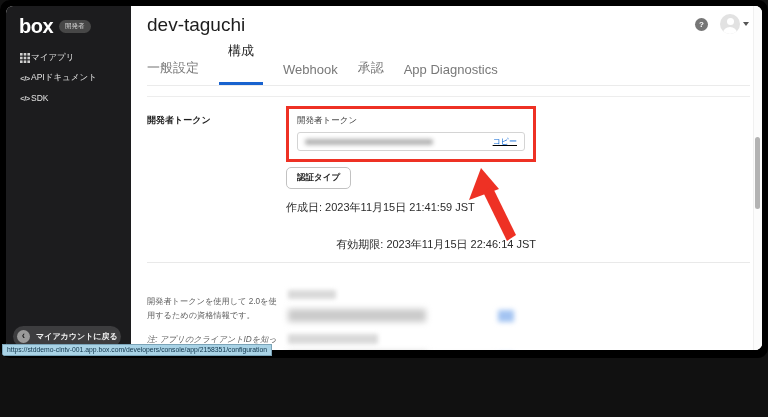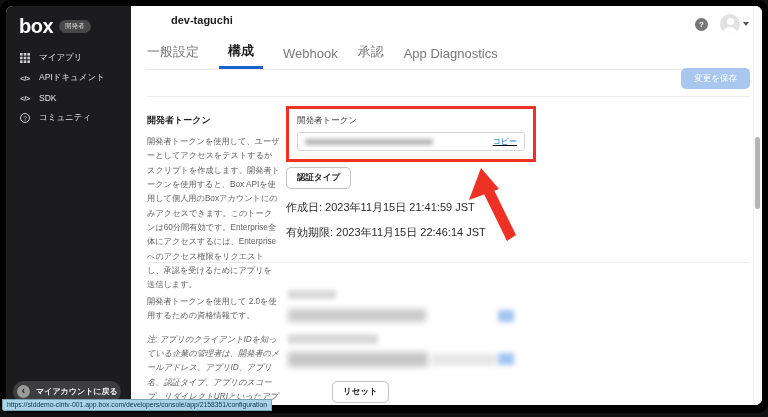--- a/index.html
+++ b/index.html
@@ -1,44 +1,44 @@
 <!DOCTYPE html>
 <html><head>
 <meta charset="utf-8">
 <style>
   * { margin:0; padding:0; box-sizing:border-box; }
   html,body { width:768px; height:417px; background:#111; font-family:"Liberation Sans","DejaVu Sans",sans-serif; }
-  #screen { position:relative; width:768px; height:413px; background:#000; border-radius:10px; overflow:hidden; }
+  #screen { position:relative; width:768px; height:358px; background:#000; border-radius:10px; overflow:hidden; }
   .window { position:absolute; top:6px; left:6px; right:6px; bottom:8px; border-radius:7px; overflow:hidden; background:#fff; }
 
   
   .sidebar { position:absolute; left:0; top:0; bottom:0; width:125px; background:#1c1c1e; }
   .logo-row { position:absolute; top:10px; left:13px; display:flex; align-items:center; gap:6px; }
   .box-logo { color:#fff; font-weight:800; font-size:20px; letter-spacing:-0.5px; line-height:1; }
   .dev-badge { background:#474747; color:#ddd; font-size:6.5px; padding:2px 6px; border-radius:8px; white-space:nowrap; }
   .nav { position:absolute; top:42px; left:0; right:0; }
-  .nav-item { height:20px; display:flex; align-items:center; gap:8px; padding-left:13px; font-size:8.5px; color:#e3e3e3; cursor:pointer; }
+  .nav-item { height:20px; display:flex; align-items:center; gap:0; padding-left:13px; font-size:8.5px; color:#e3e3e3; cursor:pointer; }
   .nav-icon { width:12px; display:flex; justify-content:center; align-items:center; color:#cfcfcf; }
   .code-glyph { font-size:7.5px; font-weight:bold; letter-spacing:-0.5px; }
   .q-circle { width:10px; height:10px; border:1px solid #cfcfcf; border-radius:50%; font-size:6.5px; display:flex; align-items:center; justify-content:center; }
   .back-btn { position:absolute; left:7px; bottom:3px; width:108px; height:21px; background:#3d3d3f; border-radius:12px; display:flex; align-items:center; gap:6px; padding-left:4px; font-size:8px; font-weight:bold; color:#f2f2f2; cursor:pointer; }
   .back-circle { width:13px; height:13px; border-radius:50%; background:#9a9a9a; color:#1d1d1d; font-size:10px; line-height:11px; text-align:center; font-weight:bold; }
 
   
   .main { position:absolute; left:125px; top:0; right:0; bottom:0; background:#fff; overflow:hidden; }
-  .page-title { position:absolute; left:16px; top:8px; font-size:11px; font-weight:bold; color:#1d1d1d;margin-left:24px; }
+  .page-title { position:absolute; left:16px; top:8px; font-size:19px; font-weight:normal; color:#1d1d1d; }
   .help-icon { position:absolute; right:54px; top:12px; width:13px; height:13px; border-radius:50%; background:#767676; color:#fff; font-size:8px; font-weight:bold; display:flex; align-items:center; justify-content:center; cursor:pointer; }
   .avatar { position:absolute; right:22px; top:8px; width:20px; height:20px; border-radius:50%; background:#e2e2e2; overflow:hidden; cursor:pointer; }
   .avatar .head { position:absolute; left:6.5px; top:4px; width:7px; height:7px; border-radius:50%; background:#fff; }
   .avatar .torso { position:absolute; left:3px; top:12.5px; width:14px; height:12px; border-radius:50%; background:#fff; }
   .avatar-caret { position:absolute; right:13px; top:16px; width:0; height:0; border-left:3px solid transparent; border-right:3px solid transparent; border-top:4px solid #555; cursor:pointer; }
 
   .tabs { position:absolute; left:16px; right:12px; top:36px; display:flex; gap:20px; font-size:13px; color:#787878; border-bottom:1px solid #ebebeb; align-items:flex-end; }
   .tab { padding-bottom:8px; cursor:pointer; white-space:nowrap; }
-  .tab--active { color:#1d1d1d; font-weight:bold; border-bottom:3px solid #1963cf; padding:0 9px 6px; }
+  .tab--active { color:#1d1d1d; font-weight:normal; border-bottom:3px solid #1963cf; padding:0 9px 22px; }
 
   .subheader-text { position:absolute; left:16px; top:70px; font-size:9px; font-weight:bold; color:#333; }
   .save-btn { position:absolute; right:12px; top:62px; height:21px; line-height:21px; padding:0 13px; background:#a8c6ee; color:#fff; border:none; border-radius:5px; font-size:8.5px; cursor:default; font-family:inherit; }
   .divider-1 { position:absolute; left:16px; right:12px; top:90px; border-top:1px solid #ededed; }
   .divider-2 { position:absolute; left:16px; right:12px; top:256px; border-top:1px solid #e9e9e9; }
 
   .col-left { position:absolute; width:133px; }
   .col-left h3 { font-size:9px; font-weight:bold; color:#1d1d1d; }
   .col-left p { margin-top:8px; font-size:8.2px; line-height:1.75; color:#616161; }
   .token-left { left:16px; top:108px; }
@@ -48,21 +48,21 @@
   .token-right { position:absolute; left:155px; top:100px; }
   .red-frame { width:250px; border:3.5px solid #ee3124; padding:6px 8px 8px; background:transparent; }
   .field-label { font-size:8.5px; color:#3a3a3a; }
   .token-input { margin-top:5px; height:19px; border:1px solid #d4d4d4; border-radius:3px; background:#fff; display:flex; align-items:center; justify-content:space-between; padding:0 7px; cursor:text;text-decoration:underline; }
   .blur-token { width:128px; height:6px; background:#b3b3b3; filter:blur(2px); border-radius:2px; }
   .copy-link { font-size:8px; color:#0061d5; cursor:pointer; white-space:nowrap; }
   .ghost-btn { display:inline-block; padding:4px 10px; background:#fff; border:1px solid #c2c2c2; border-radius:5px; font-size:8.5px; font-weight:600; color:#222; cursor:pointer; font-family:inherit; }
   .revoke-btn { margin-top:5px; }
   .meta-line { font-size:11px; color:#2b2b2b; }
   .meta-1 { margin-top:11px; }
-  .meta-2 { margin-top:10px; }
+  .meta-2 { margin-top:22px;text-align:right; }
   .annot-arrow { position:absolute; left:338px; top:160px; width:64px; height:84px; pointer-events:none; }
 
   .oauth-right { position:absolute; left:157px; top:281px; }
   .b-label { background:#d9d9d9; filter:blur(2px); border-radius:1px; }
   .b-label1 { width:48px; height:9px; margin-top:3px; }
   .b-label2 { width:90px; height:10px; margin-top:10px; }
   .b-row { position:relative; width:226px; }
   .b-row1 { margin-top:9px; height:16px; }
   .b-row2 { margin-top:7px; height:17px; }
   .b-text { position:absolute; background:#cacaca; filter:blur(3px); border-radius:1px; }
@@ -108,26 +108,20 @@
           <span>マイアプリ</span>
         </div>
         <div class="nav-item">
           <span class="nav-icon code-glyph">&lt;/&gt;</span>
           <span>APIドキュメント</span>
         </div>
         <div class="nav-item">
           <span class="nav-icon code-glyph">&lt;/&gt;</span>
           <span>SDK</span>
         </div>
-        <div class="nav-item">
-          <span class="nav-icon">
-              <span class="q-circle">?</span>
-            </span>
-          <span>コミュニティ</span>
-        </div>
       </div>
       <div class="back-btn">
         <span class="back-circle">‹</span>
         <span>マイアカウントに戻る</span>
       </div>
     </div>
 
     <div class="main">
       <div class="page-title">dev-taguchi</div>
       <div class="help-icon">?</div>
@@ -138,26 +132,24 @@
       <div class="avatar-caret"></div>
 
       <div class="tabs">
         <span class="tab">一般設定</span>
         <span class="tab tab--active">構成</span>
         <span class="tab">Webhook</span>
         <span class="tab">承認</span>
         <span class="tab">App Diagnostics</span>
       </div>
 
-      <button class="save-btn">変更を保存</button>
       <div class="divider-1"></div>
 
       <div class="col-left token-left">
         <h3>開発者トークン</h3>
-        <p>開発者トークンを使用して、ユーザーとしてアクセスをテストするかスクリプトを作成します。開発者トークンを使用すると、Box APIを使用して個人用のBoxアカウントにのみアクセスできます。このトークンは60分間有効です。Enterprise全体にアクセスするには、Enterpriseへのアクセス権限をリクエストし、承認を受けるためにアプリを送信します。</p>
       </div>
 
       <div class="token-right">
         <div class="red-frame">
           <div class="field-label">開発者トークン</div>
           <div class="token-input">
             <span class="blur-token"></span>
             <span class="copy-link">コピー</span>
           </div>
         </div>

